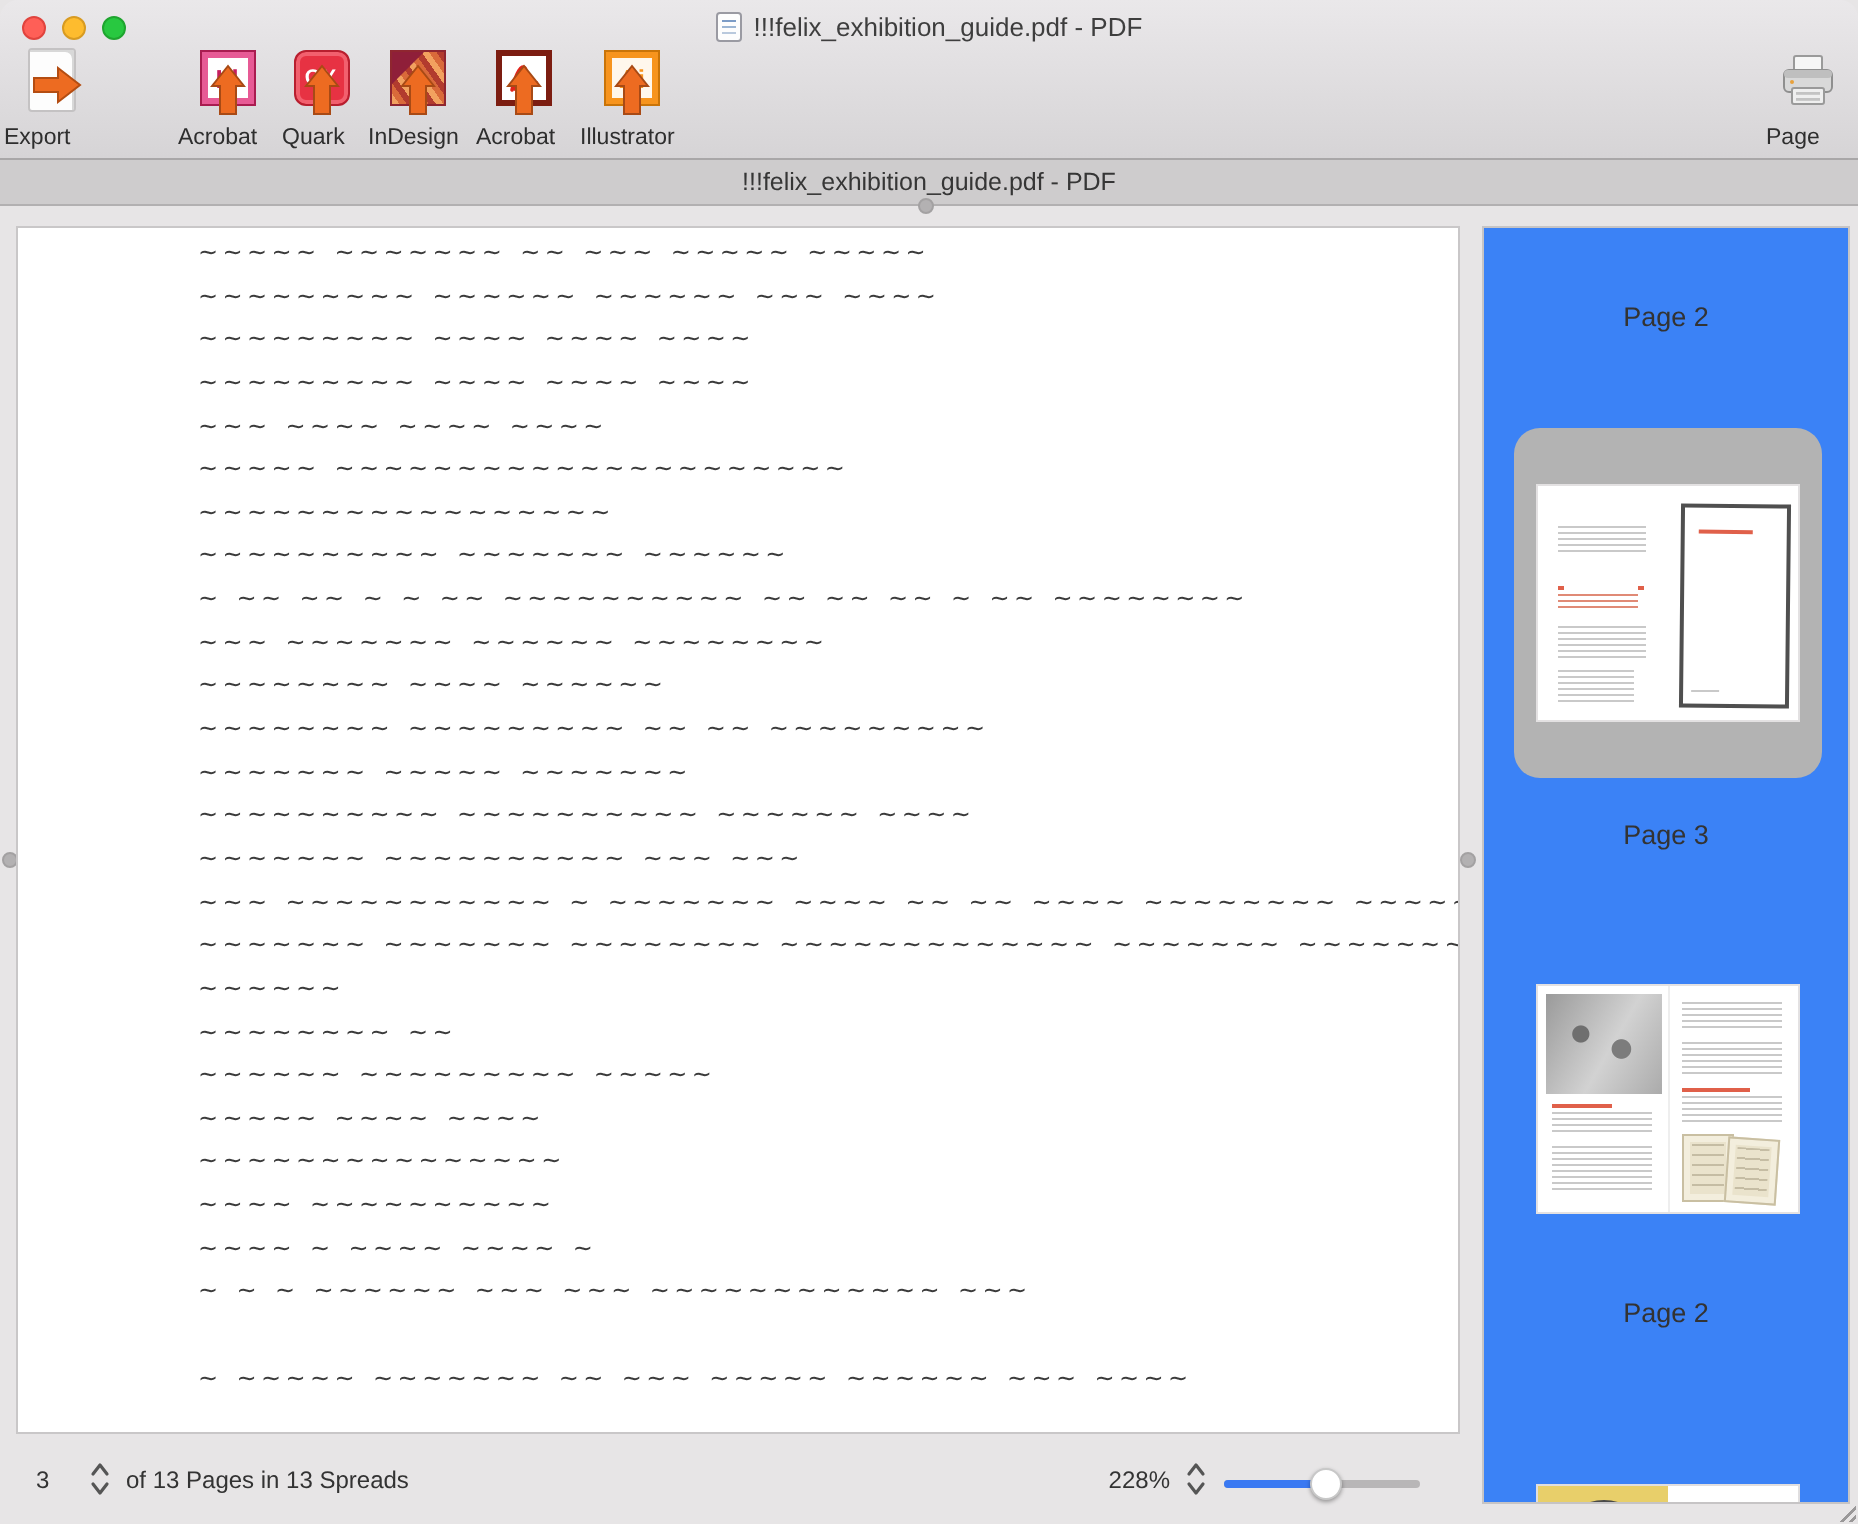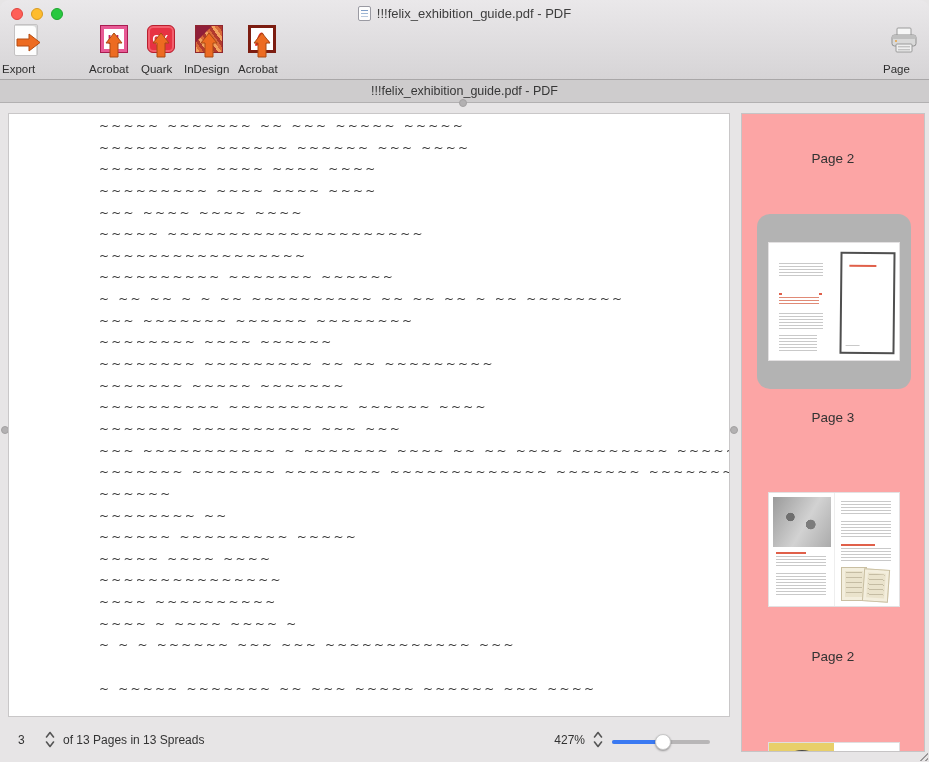--- a/index.html
+++ b/index.html
@@ -68,21 +68,21 @@
     background:#ffffff; border:1px solid #c9c7c8; overflow:hidden; }
   .tilde-lines { padding:5px 0 0 90px; font-family:"DejaVu Sans", sans-serif;
     font-size:12px; color:#3b3b3b; letter-spacing:2.2px; word-spacing:1px; }
   .tline { height:21.65px; white-space:pre; overflow:hidden; }
 
   .handle-dot { position:absolute; width:8px; height:8px; border-radius:50%;
     background:#b3b1b2; border:1px solid #a3a1a2; }
 
   
   .sidebar { position:absolute; left:741px; top:10px; width:184px; height:639px;
-    background:#fca5a5; border:1px solid #c6c4c5; overflow:hidden; }
+    background:#3b82f6; border:1px solid #c6c4c5; overflow:hidden; }
   .thumb-label { position:absolute; left:0; right:0; text-align:center;
     font-size:13.5px; color:#333; }
   .selection-bg { position:absolute; left:15px; top:100px; width:154px; height:175px;
     background:#b3b3b3; border-radius:13px; }
   .spread { position:absolute; background:#fff; box-shadow:0 0 0 1px #e3e1e2; }
   .spread .midline { position:absolute; left:50%; top:0; bottom:0; width:1px; background:#eeeeee; }
   .txtblock { position:absolute; background:repeating-linear-gradient(#c9c9c9 0 1px, transparent 1px 3px); }
   .txtblock.red { background:repeating-linear-gradient(#e08a76 0 1px, transparent 1px 3px); }
   .sketch-rect { position:absolute; border:2px solid #4f4f4f; transform:rotate(0.6deg); background:#fff; }
   .redline { position:absolute; height:1.5px; background:#e0604a; }
@@ -168,20 +168,27 @@
           <svg width="20" height="22" viewBox="0 0 20 22">
             <path d="M4 17 C6 8 9 4 10.5 6 C12 8 9 13 5.5 16.5 M10 7 C11.5 11 14 14 17 13.5 C14.5 15 10 15.5 7 16.5" fill="none" stroke="#e2231a" stroke-width="1.8" stroke-linecap="round"></path>
           </svg>
         </span>
         <svg class="arrow-up" viewBox="0 0 18 26">
           <polygon points="5,25 5,11 1,11 9,1 17,11 13,11 13,25" fill="#ed6b21" stroke="#a84a15" stroke-width="1"></polygon>
         </svg>
         <span class="tb-label">Acrobat</span>
       </div>
 
+      <div class="tb-item" style="left:290px;width:52px;">
+        <span class="appicon icon-ai">Ai</span>
+        <svg class="arrow-up" viewBox="0 0 18 26">
+          <polygon points="5,25 5,11 1,11 9,1 17,11 13,11 13,25" fill="#ed6b21" stroke="#a84a15" stroke-width="1"></polygon>
+        </svg>
+        <span class="tb-label">Illustrator</span>
+      </div>
 
       <div class="tb-item" style="right:4px;width:42px;">
         <svg style="position:absolute;top:6px;left:50%;transform:translateX(-50%);" width="30" height="30" viewBox="0 0 30 30">
           <rect x="8" y="2" width="14" height="9" rx="1" fill="#f6f6f6" stroke="#9a9a9a"></rect>
           <rect x="3" y="9" width="24" height="11" rx="2.5" fill="#d9d9d9" stroke="#8f8f8f"></rect>
           <rect x="3" y="9" width="24" height="4" rx="2" fill="#bfbfbf"></rect>
           <circle cx="7" cy="15" r="1" fill="#e8a13c"></circle>
           <rect x="7" y="18" width="16" height="8" rx="1" fill="#efefef" stroke="#9a9a9a"></rect>
           <rect x="9" y="20" width="12" height="1.4" fill="#c3c3c3"></rect>
           <rect x="9" y="23" width="12" height="1.4" fill="#c3c3c3"></rect>
@@ -280,21 +287,21 @@
     </div>
 
     <div class="statusbar">
       <span class="sb-abs" style="left:18px;">3</span>
       <svg class="stepper" style="left:44px;" viewBox="0 0 12 19">
         <polyline points="2.5,7 6,2.5 9.5,7" fill="none" stroke="#555" stroke-width="1.6" stroke-linecap="round" stroke-linejoin="round"></polyline>
         <polyline points="2.5,12 6,16.5 9.5,12" fill="none" stroke="#555" stroke-width="1.6" stroke-linecap="round" stroke-linejoin="round"></polyline>
       </svg>
       <span class="sb-abs" style="left:63px;">of 13 Pages in 13 Spreads</span>
 
-      <span class="sb-abs" style="left:537px;width:48px;text-align:right;">427%</span>
+      <span class="sb-abs" style="left:537px;width:48px;text-align:right;">228%</span>
       <svg class="stepper" style="left:592px;" viewBox="0 0 12 19">
         <polyline points="2.5,7 6,2.5 9.5,7" fill="none" stroke="#555" stroke-width="1.6" stroke-linecap="round" stroke-linejoin="round"></polyline>
         <polyline points="2.5,12 6,16.5 9.5,12" fill="none" stroke="#555" stroke-width="1.6" stroke-linecap="round" stroke-linejoin="round"></polyline>
       </svg>
     </div>
 
     <div class="slider">
       <span class="slider-track"></span>
       <span class="slider-fill"></span>
       <span class="slider-thumb"></span>

